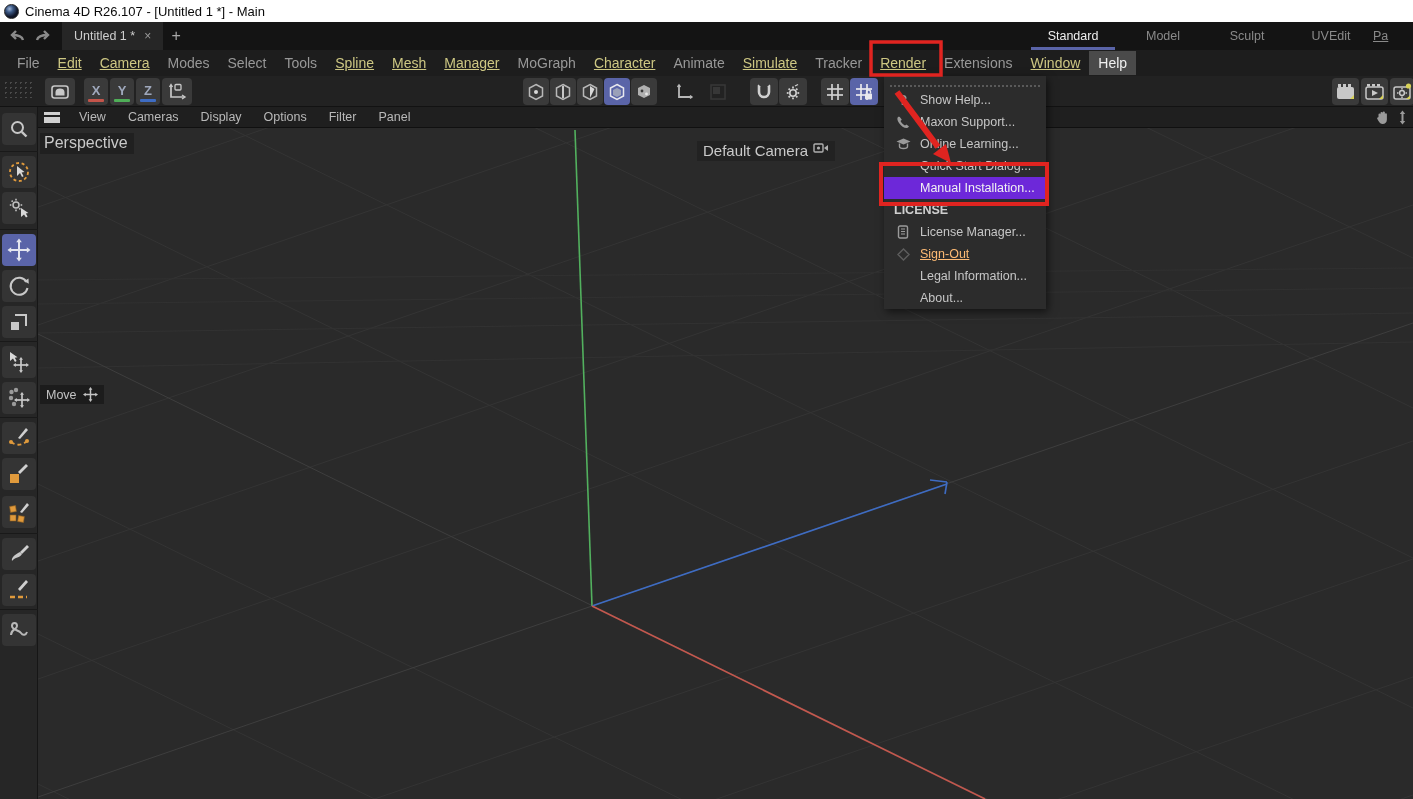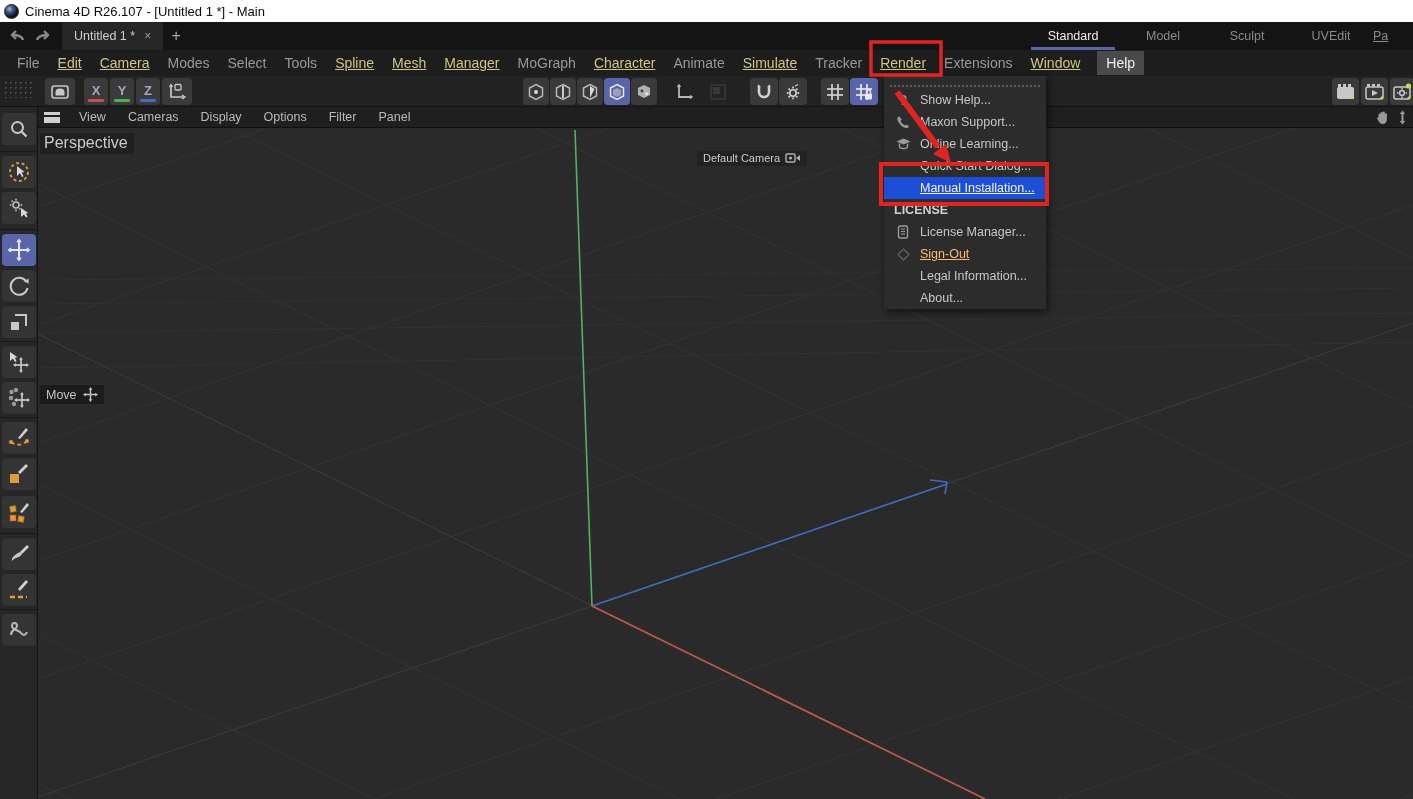--- a/index.html
+++ b/index.html
@@ -66,34 +66,34 @@
     background:#1f1f1f; display:flex; align-items:center; font-size:12.5px;
     color:#b9b9b9; gap:0; border-bottom:1px solid #101010; }
   .vmenu-item { padding:3px 11px; }
   .burger { width:16px; height:11px; margin:0 8px 0 6px;
     border-top:3px solid #d0d0d0; border-bottom:3px solid #d0d0d0; position:relative; }
   .burger::after { content:""; position:absolute; left:0; right:0; top:2px; height:3px; background:#d0d0d0; }
   .vnav { position:absolute; right:4px; top:0; height:21px; display:flex; align-items:center; gap:6px; color:#9a9a9a; }
   .viewport { position:absolute; left:38px; top:128px; width:1375px; height:671px; background:#2a2a2a; overflow:hidden; }
   .vp-label { position:absolute; left:2px; top:5px; color:#c9c9c9; font-size:16px;
     background:rgba(20,20,20,.45); padding:1px 6px 2px 4px; }
-  .cam-label { position:absolute; left:659px; top:23px; color:#c9c9c9; font-size:11px;
-    display:flex; align-items:center; gap:5px; background:rgba(20,20,20,.35); padding:1px 6px 2px 6px; }
+  .cam-label { position:absolute; left:659px; top:13px; color:#c9c9c9; font-size:15px;
+    display:flex; gap:5px; background:rgba(20,20,20,.35); padding:1px 6px 2px 6px; }
   .tooltip { position:absolute; left:2px; top:257px; background:#1c1c1c; color:#c3c3c3;
     font-size:12.5px; padding:2px 6px; display:flex; align-items:center; gap:6px; }
 
   
   .dropdown { position:absolute; left:884px; top:76px; width:162px; height:233px;
     background:#2c2c2c; box-shadow:2px 3px 8px rgba(0,0,0,.55); z-index:5;
     font-size:12.5px; color:#c6c6c6; }
   .tearoff { height:7px; margin:4px 6px 2px 6px;
     border-bottom:2px dotted #5a5a5a; }
   .drow { height:22px; display:flex; align-items:center; padding-left:10px; gap:8px; }
   .drow .dicon { width:18px; display:flex; align-items:center; justify-content:center; color:#9a9a9a; }
-  .drow.hl { background:#1d4ed8; color:#f2f2f2;text-decoration:underline; }
+  .drow.hl { background:#6d28d9; color:#f2f2f2; }
   .drow.disabled { color:#fdba74;text-decoration:underline; }
   .drow.header { font-weight:bold; color:#cfcfcf; padding-left:10px; }
 
   
   .anno { position:absolute; left:0; top:0; width:1413px; height:799px;
     pointer-events:none; z-index:9; }
 
   svg { display:block; }
 </style>
 </head>
@@ -155,21 +155,21 @@
     <span class="menu-item accent">Mesh</span>
     <span class="menu-item accent">Manager</span>
     <span class="menu-item">MoGraph</span>
     <span class="menu-item accent">Character</span>
     <span class="menu-item">Animate</span>
     <span class="menu-item accent">Simulate</span>
     <span class="menu-item">Tracker</span>
     <span class="menu-item accent">Render</span>
     <span class="menu-item">Extensions</span>
     <span class="menu-item accent">Window</span>
-    <span class="menu-item open" style="margin-left:8px">Help</span>
+    <span class="menu-item open" style="">Help</span>
   </div>
 
   <div class="toolbarrow">
     <span class="grip"></span>
 
     <div class="tbtn" style="left:45px; width:30px">
       <svg width="18" height="16" viewBox="0 0 18 16">
           <rect x="1" y="2" width="16" height="12" rx="2.5" fill="none" stroke="#c8c8c8" stroke-width="1.6"></rect>
           <path d="M4.5 11.5 L13.5 11.5 L13.5 8 C13.5 5.5 11.5 4.5 9 4.5 C6.5 4.5 4.5 5.5 4.5 8 Z" fill="#c8c8c8"></path>
         </svg>

